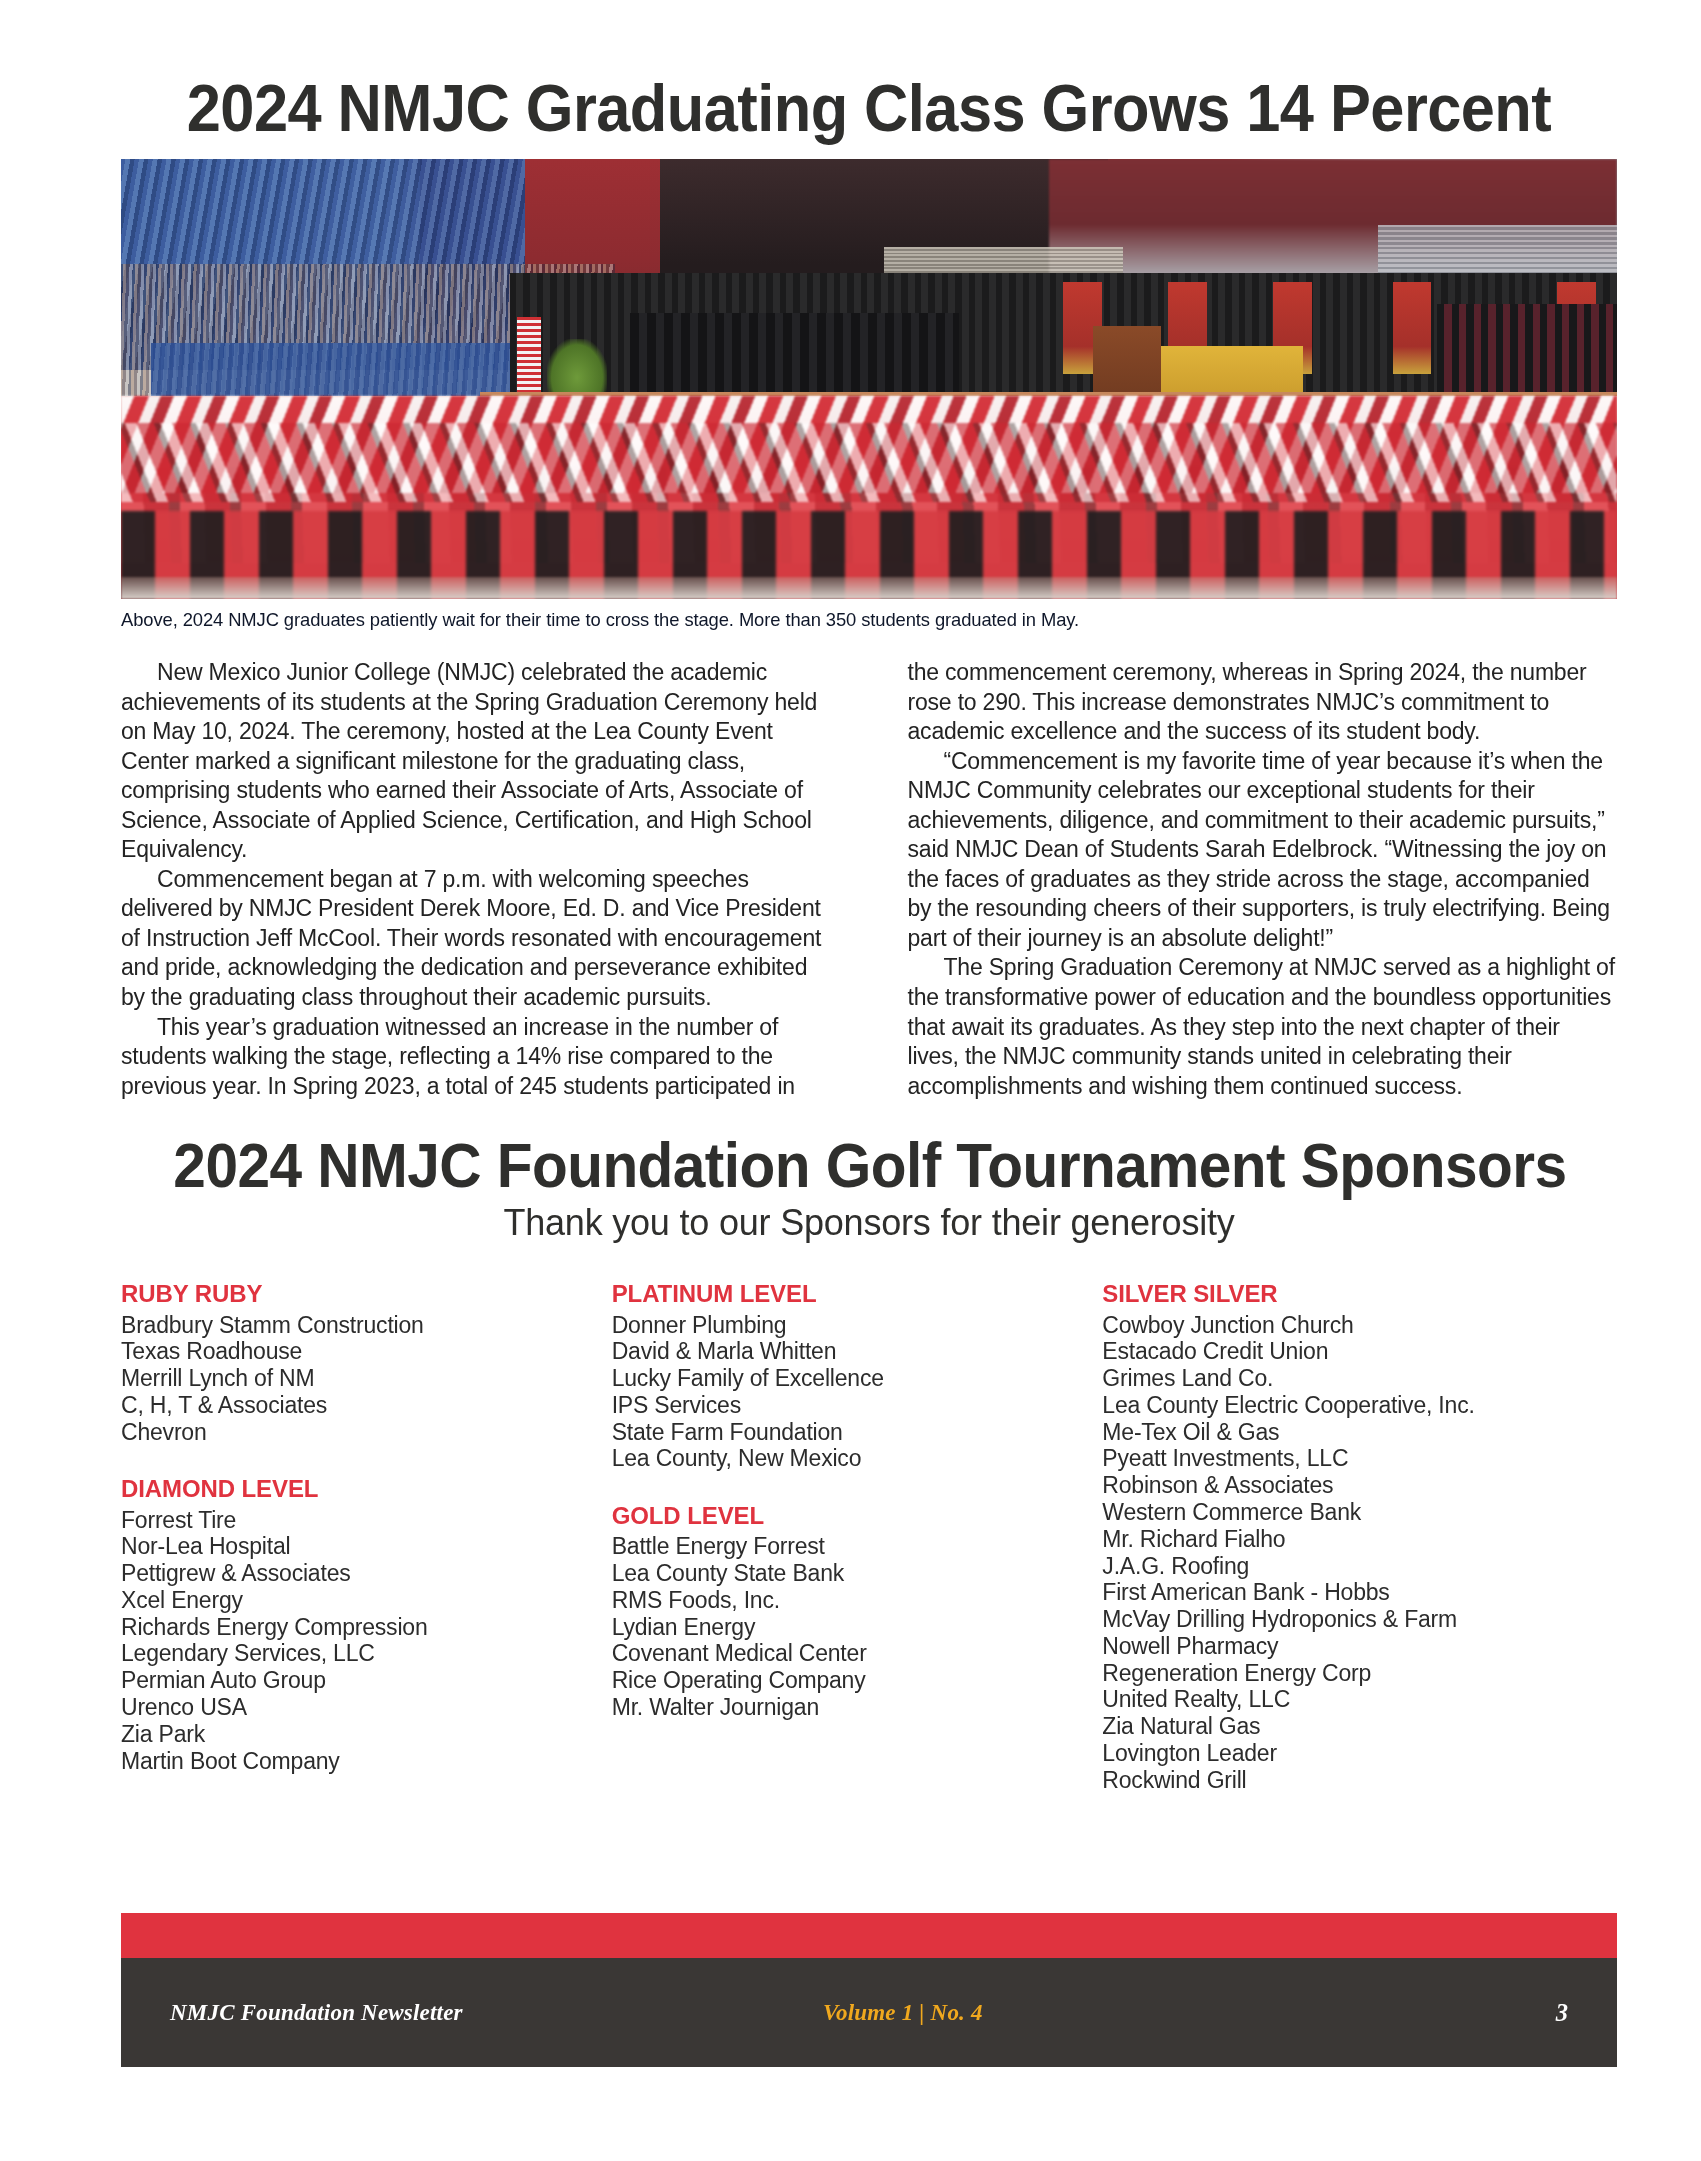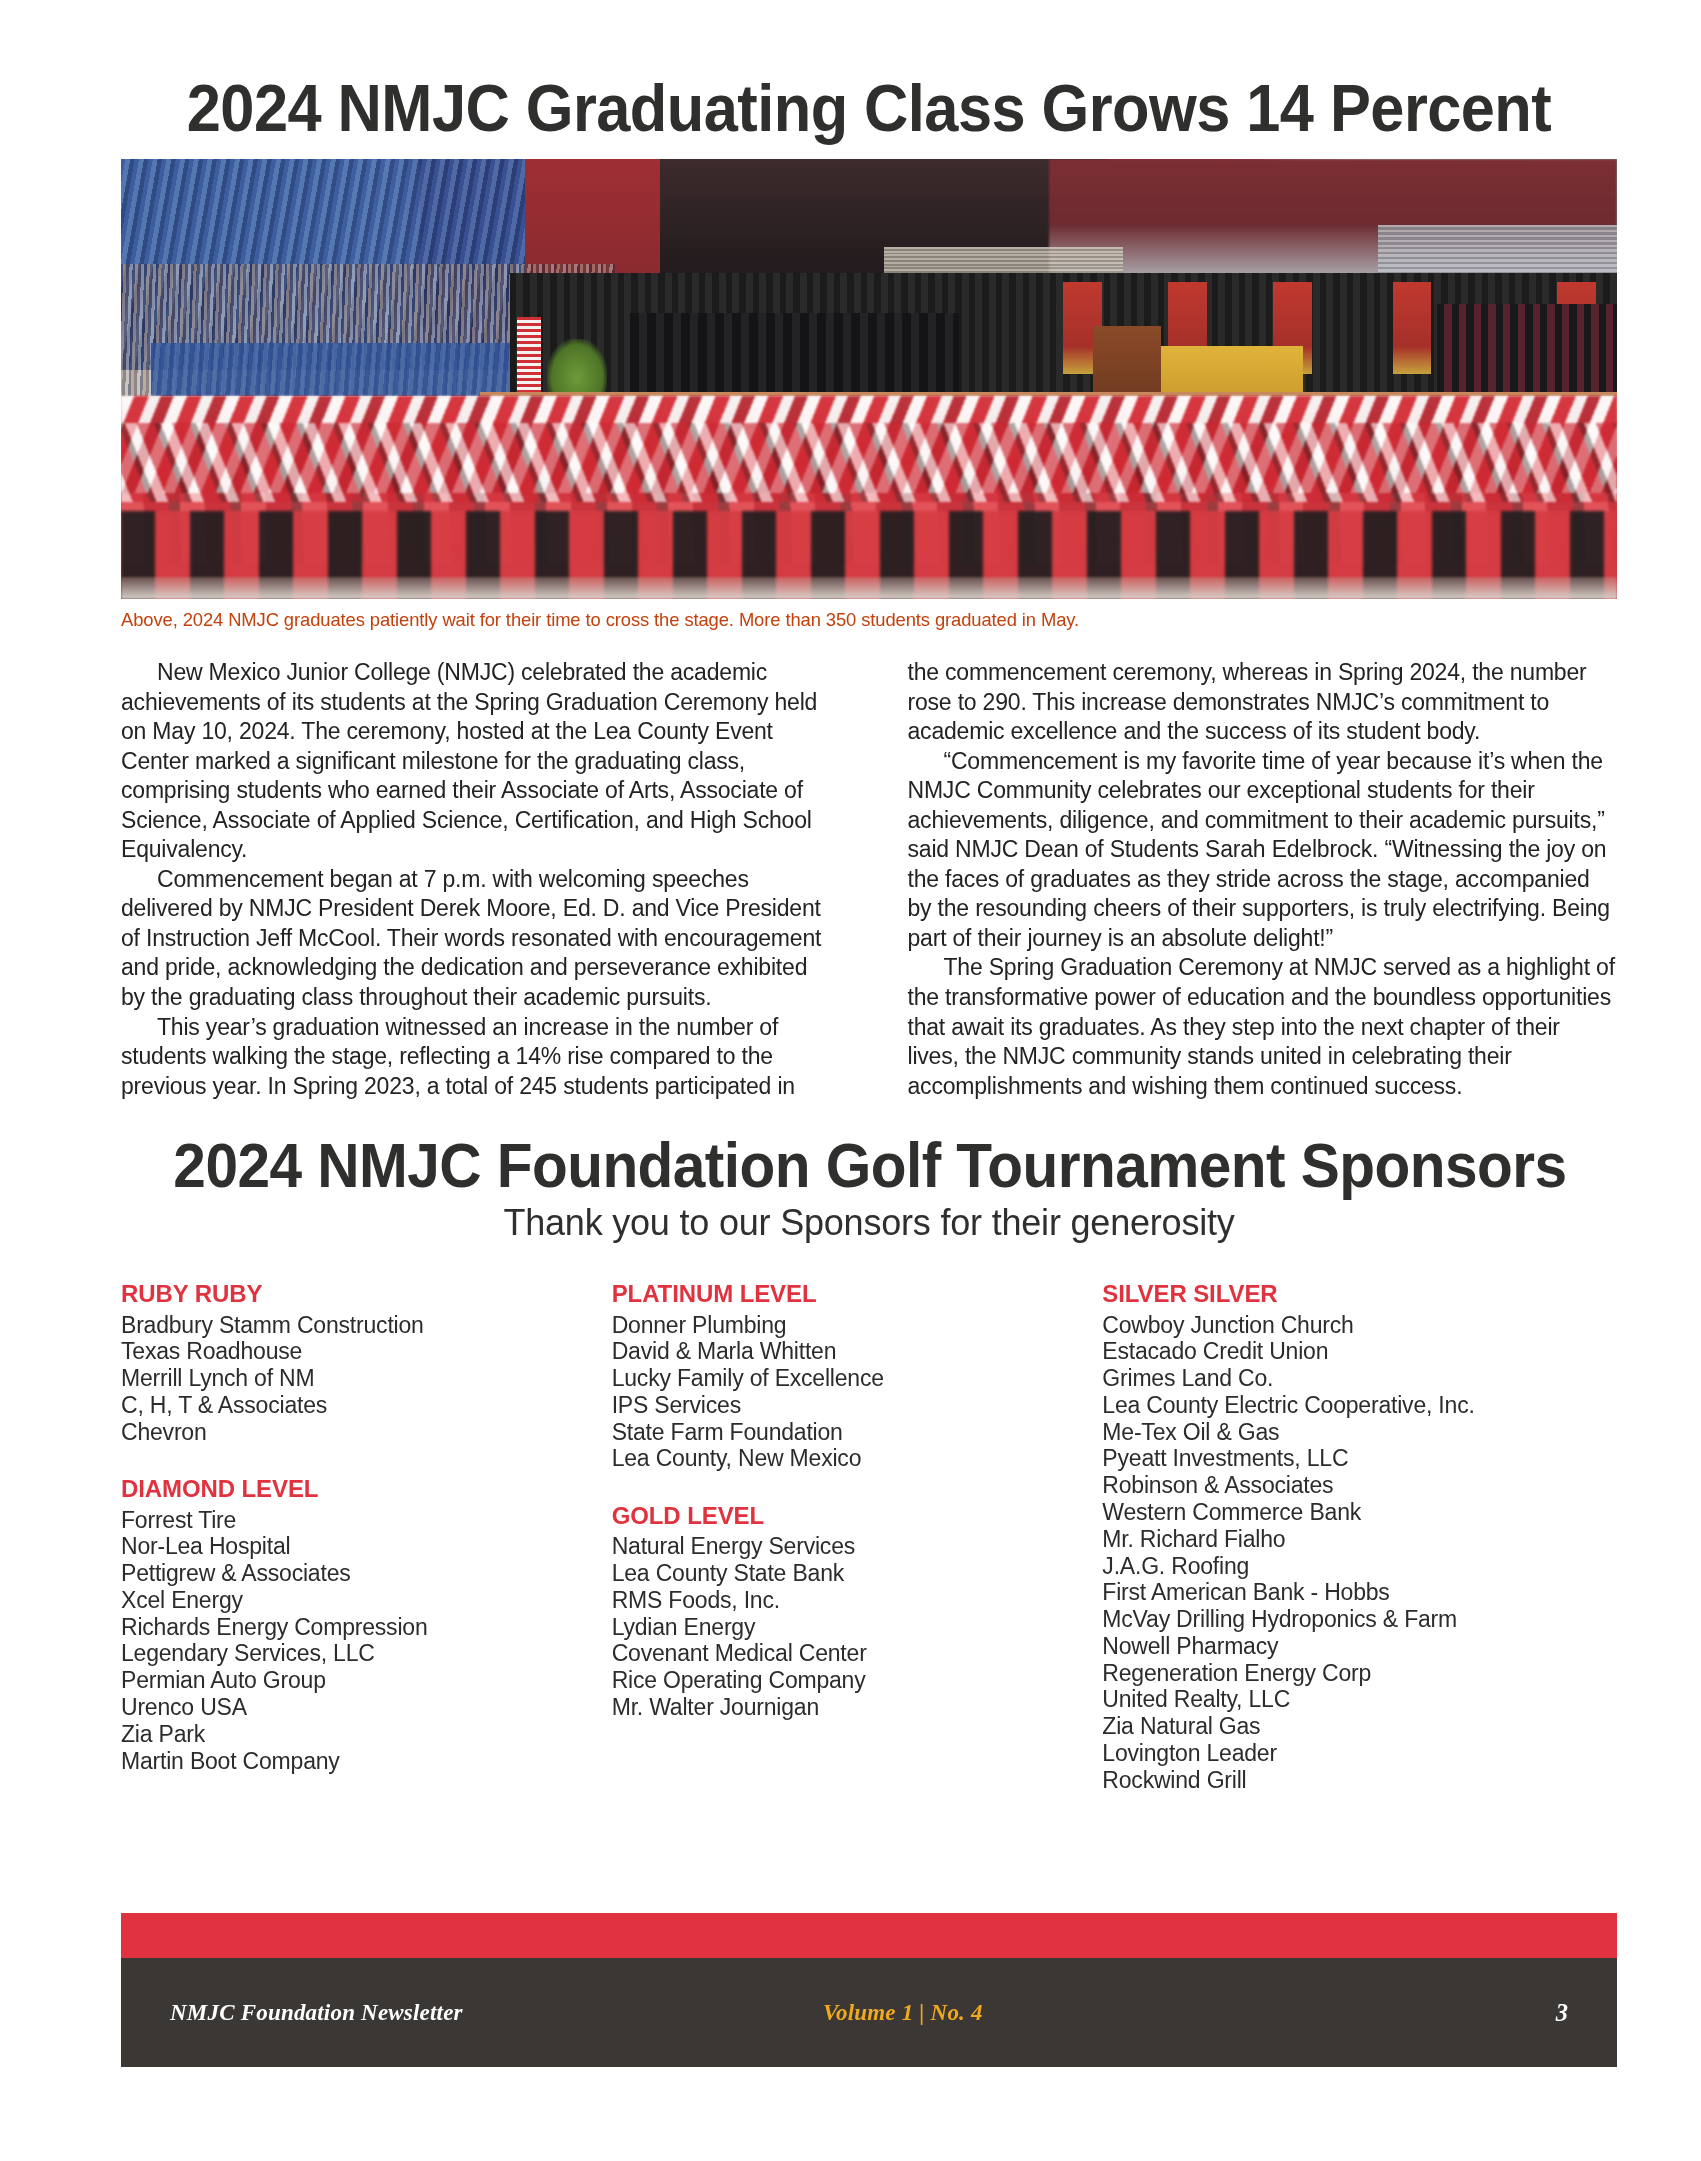--- a/index.html
+++ b/index.html
@@ -273,21 +273,21 @@
   }
   .ph-floor {
     position: absolute;
     left: 0; bottom: 0; width: 100%; height: 5%;
     background: linear-gradient(180deg, rgba(190,150,140,.4) 0%, #d8cfc9 100%);
     filter: blur(1.2px);
   }
 
   .caption {
     font-size: 18.4px;
-    color: #c2410c;
+    color: #0f172a;
     margin: 10.4px 0 0 0;
     letter-spacing: -0.1px;
   }
 
   
   .article {
     display: flex;
     gap: 77px;
     margin-top: 27px;
   }
@@ -468,21 +468,21 @@
         <ul class="sp-list">
           <li>Donner Plumbing</li>
           <li>David &amp; Marla Whitten</li>
           <li>Lucky Family of Excellence</li>
           <li>IPS Services</li>
           <li>State Farm Foundation</li>
           <li>Lea County, New Mexico</li>
         </ul>
         <h3 class="level-title spaced">GOLD LEVEL</h3>
         <ul class="sp-list">
-          <li>Natural Energy Services</li>
+          <li>Battle Energy Forrest</li>
           <li>Lea County State Bank</li>
           <li>RMS Foods, Inc.</li>
           <li>Lydian Energy</li>
           <li>Covenant Medical Center</li>
           <li>Rice Operating Company</li>
           <li>Mr. Walter Journigan</li>
         </ul>
       </div>
 
       <div class="sp-col last">

